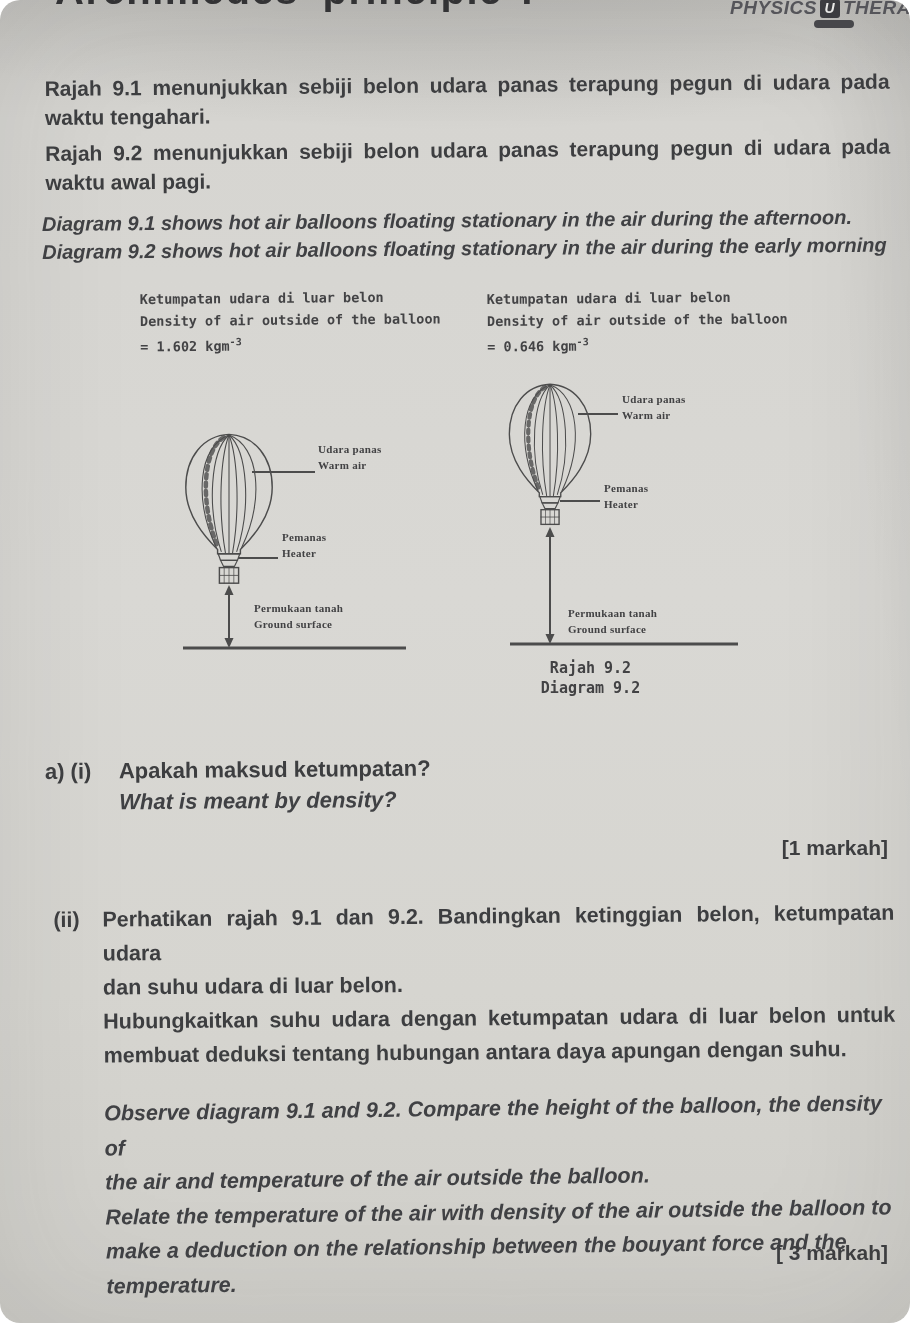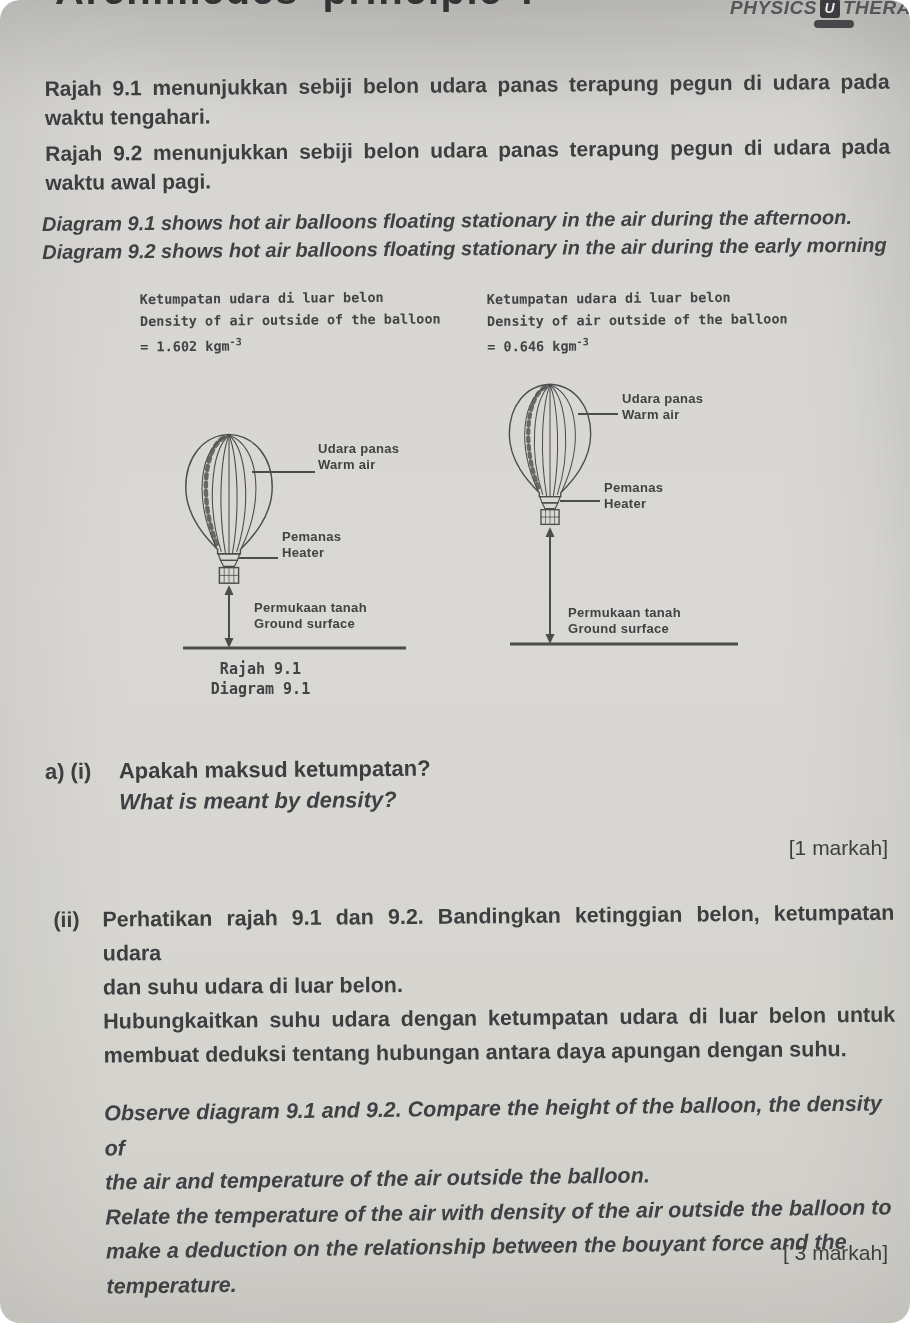--- a/index.html
+++ b/index.html
@@ -41,32 +41,32 @@
   .figure-area{position:absolute;left:0;top:282px;width:872px;height:440px;}
   .density{position:absolute;font-family:"DejaVu Sans Mono",monospace;font-weight:bold;
            font-size:13.5px;line-height:22px;color:#434345;letter-spacing:0;}
   .density sup{font-size:10px;vertical-align:super;}
   .density-left{left:140px;top:6px;}
   .density-right{left:487px;top:6px;}
   .fig{position:absolute;}
   .fig-left{left:148px;top:110px;width:320px;height:320px;}
   .fig-right{left:440px;top:86px;width:345px;height:345px;}
   .fig svg{position:absolute;left:0;top:0;}
-  .fig-label{position:absolute;font-family:Liberation Sans, sans-serif;font-weight:bold;
-             font-size:13px;line-height:16px;letter-spacing:0.3px;color:#424244;white-space:nowrap;}
+  .fig-label{position:absolute;font-family:Liberation Serif, serif;font-weight:bold;
+             font-size:11px;line-height:16px;letter-spacing:0.3px;color:#424244;white-space:nowrap;}
   .fig-caption{position:absolute;text-align:center;font-family:"DejaVu Sans Mono",monospace;
                font-weight:bold;font-size:15px;line-height:20px;color:#424244;}
   
   .q-ai{position:absolute;left:45px;top:756px;display:flex;font-size:22px;font-weight:600;line-height:31px;}
   .q-label{width:74px;flex:none;}
   .q-aii{position:absolute;left:55px;top:903px;display:flex;font-size:21.5px;font-weight:600;line-height:34px;}
   .q-aii .q-label{width:49px;}
   .q-col{width:792px;}
   .en-block{font-style:italic;margin-top:24px;line-height:34.5px;color:#404144;transform:rotate(-0.25deg);transform-origin:0 0;}
-  .marks{position:absolute;right:22px;font-size:21px;font-weight:400;color:#3d3e40;}
+  .marks{position:absolute;right:22px;font-size:21px;font-weight:700;color:#3d3e40;}
   .marks-1{top:836px;}
   .marks-5{top:1241px;}
 </style>
 </head>
 <body>
 
 <div class="page">
 
   <div class="crop-heading">
     <span class="inner">Archimedes' principle ?</span>
@@ -146,24 +146,20 @@
         <div>Warm air</div>
       </div>
       <div class="fig-label" style="left:134px;top:137px">
         <div>Pemanas</div>
         <div>Heater</div>
       </div>
       <div class="fig-label" style="left:106px;top:208px">
         <div>Permukaan tanah</div>
         <div>Ground surface</div>
       </div>
-      <div class="fig-caption" style="left:30px;top:267px;width:165px">
-        <div>Rajah 9.1</div>
-        <div>Diagram 9.1</div>
-      </div>
     </div>
 
     <div class="fig fig-right">
       <svg width="345" height="284" viewBox="0 0 345 284">
         <use href="#hotair-balloon" transform="translate(62,14) scale(0.565)"></use>
         <g stroke="#4c4c4c" fill="#4c4c4c">
           <path d="M110,166 L110,269" stroke-width="2" fill="none"></path>
           <polygon points="110,159 105.5,169 114.5,169" stroke="none"></polygon>
           <polygon points="110,276 105.5,266 114.5,266" stroke="none"></polygon>
           <path d="M70,276 L298,276" stroke-width="3" fill="none"></path>
@@ -176,20 +172,24 @@
         <div>Warm air</div>
       </div>
       <div class="fig-label" style="left:164px;top:112px">
         <div>Pemanas</div>
         <div>Heater</div>
       </div>
       <div class="fig-label" style="left:128px;top:237px">
         <div>Permukaan tanah</div>
         <div>Ground surface</div>
       </div>
+      <div class="fig-caption" style="left:68px;top:290px;width:165px">
+        <div>Rajah 9.2</div>
+        <div>Diagram 9.2</div>
+      </div>
     </div>
   </div>
 
   <div class="q-ai tilt">
     <span class="q-label">a) (i)</span>
     <div class="q-col">
       <div>Apakah maksud ketumpatan?</div>
       <div style="font-style:italic;color:#404144">What is meant by density?</div>
     </div>
   </div>

